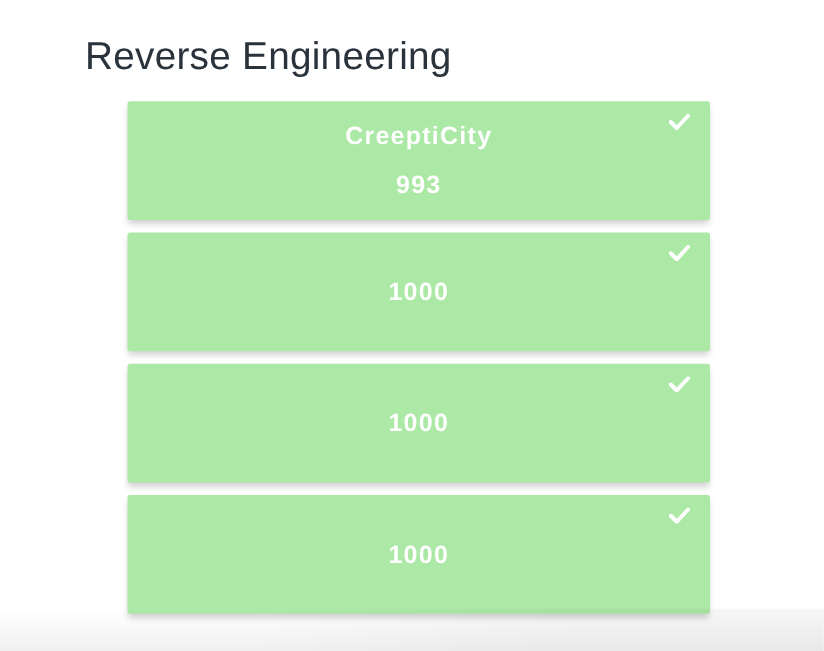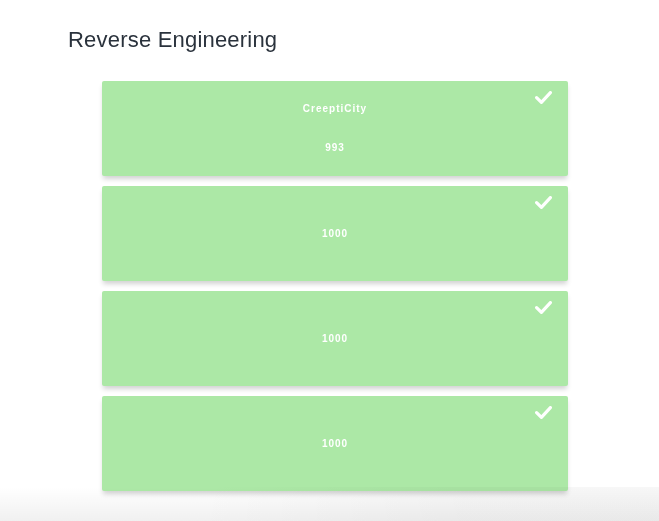--- a/index.html
+++ b/index.html
@@ -7,21 +7,21 @@
   body {
     font-family: "Liberation Sans", sans-serif;
     background: var(--page-bg, #ffffff);
     position: relative;
     overflow: hidden;
   }
   .category-heading {
     position: absolute;
     left: 68px;
     top: 29px;
-    font-size: 22px;
+    font-size: 31px;
     font-weight: 500;
     letter-spacing: 0.2px;
     color: var(--heading-text, #2a323c);
     line-height: 1;
   }
   .board {
     position: absolute;
     left: 102px;
     top: 81px;
     width: 466px;
@@ -41,21 +41,21 @@
     flex-direction: column;
     align-items: center;
     justify-content: center;
     gap: 23px;
     cursor: pointer;
     font-family: "Liberation Sans", sans-serif;
   }
   .chal-name, .chal-points {
     color: var(--card-text, #ffffff);
     font-weight: bold;
-    font-size: 10px;
+    font-size: 20px;
     letter-spacing: 1px;
     line-height: 16px;
     white-space: nowrap;
   }
   .check {
     position: absolute;
     top: 10px;
     right: 16px;
     color: var(--card-text, #ffffff);
     display: block;

